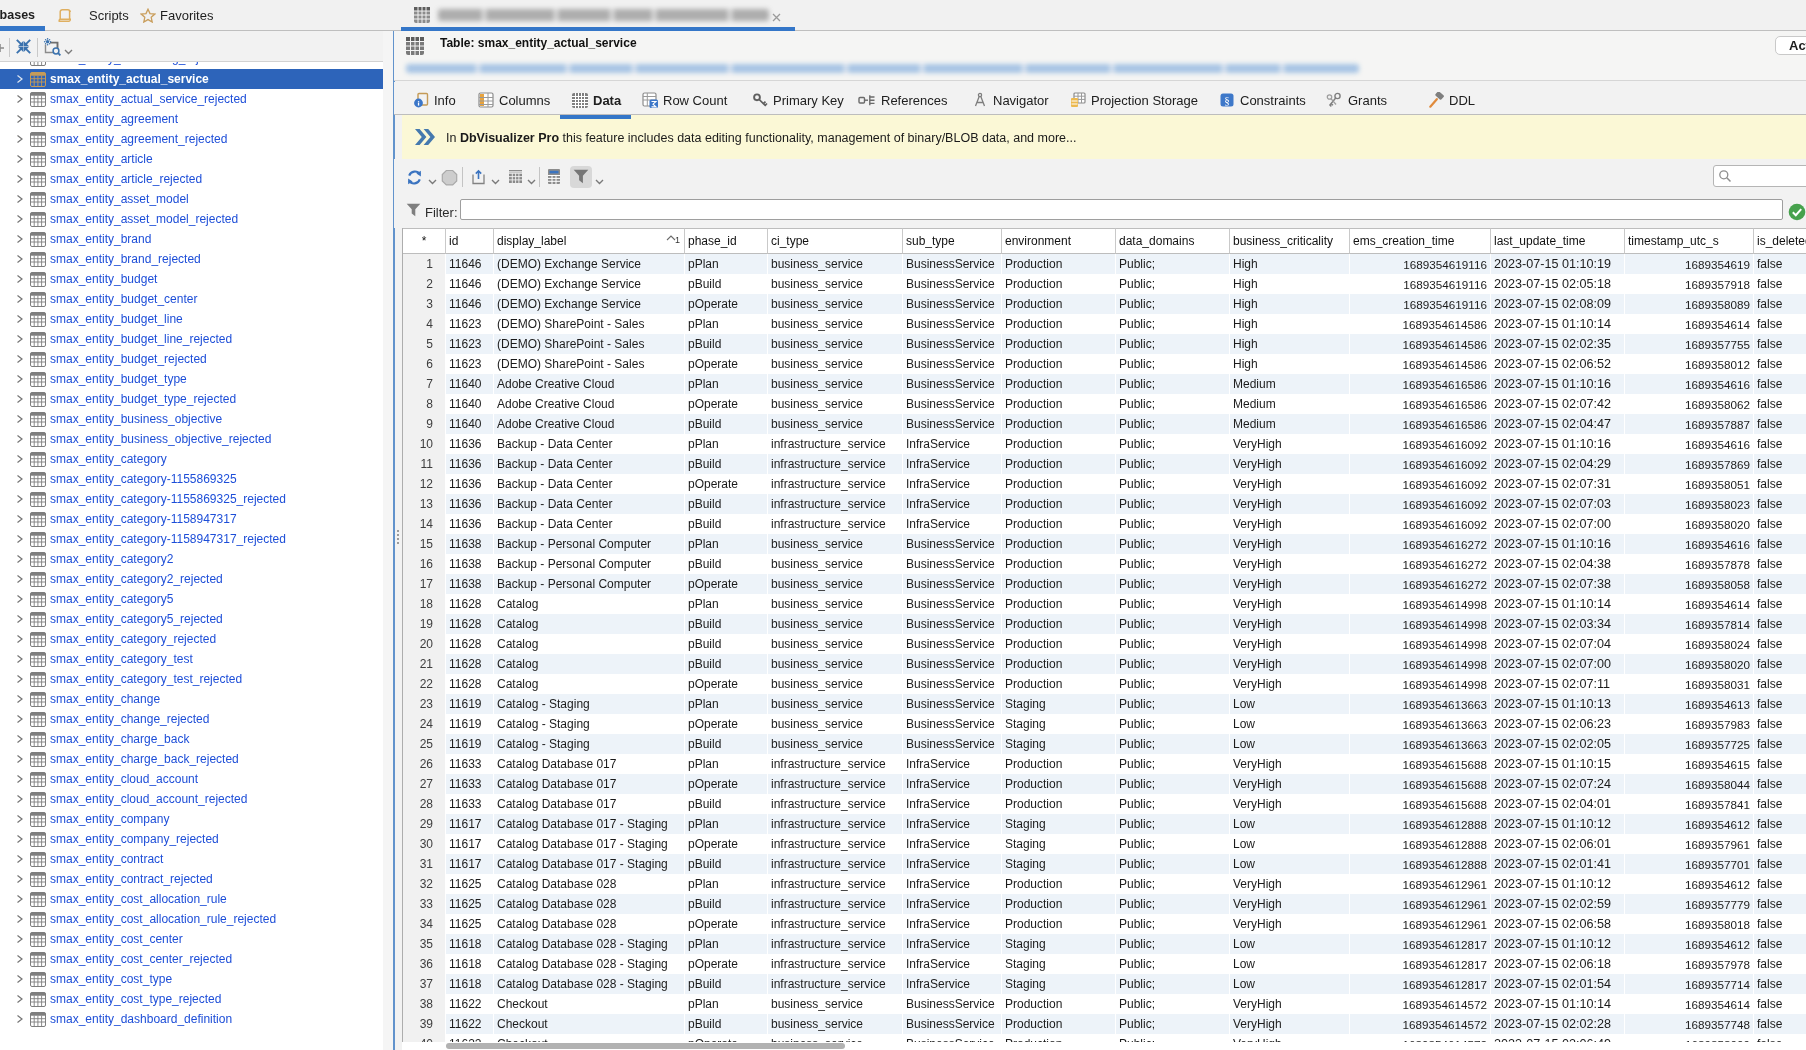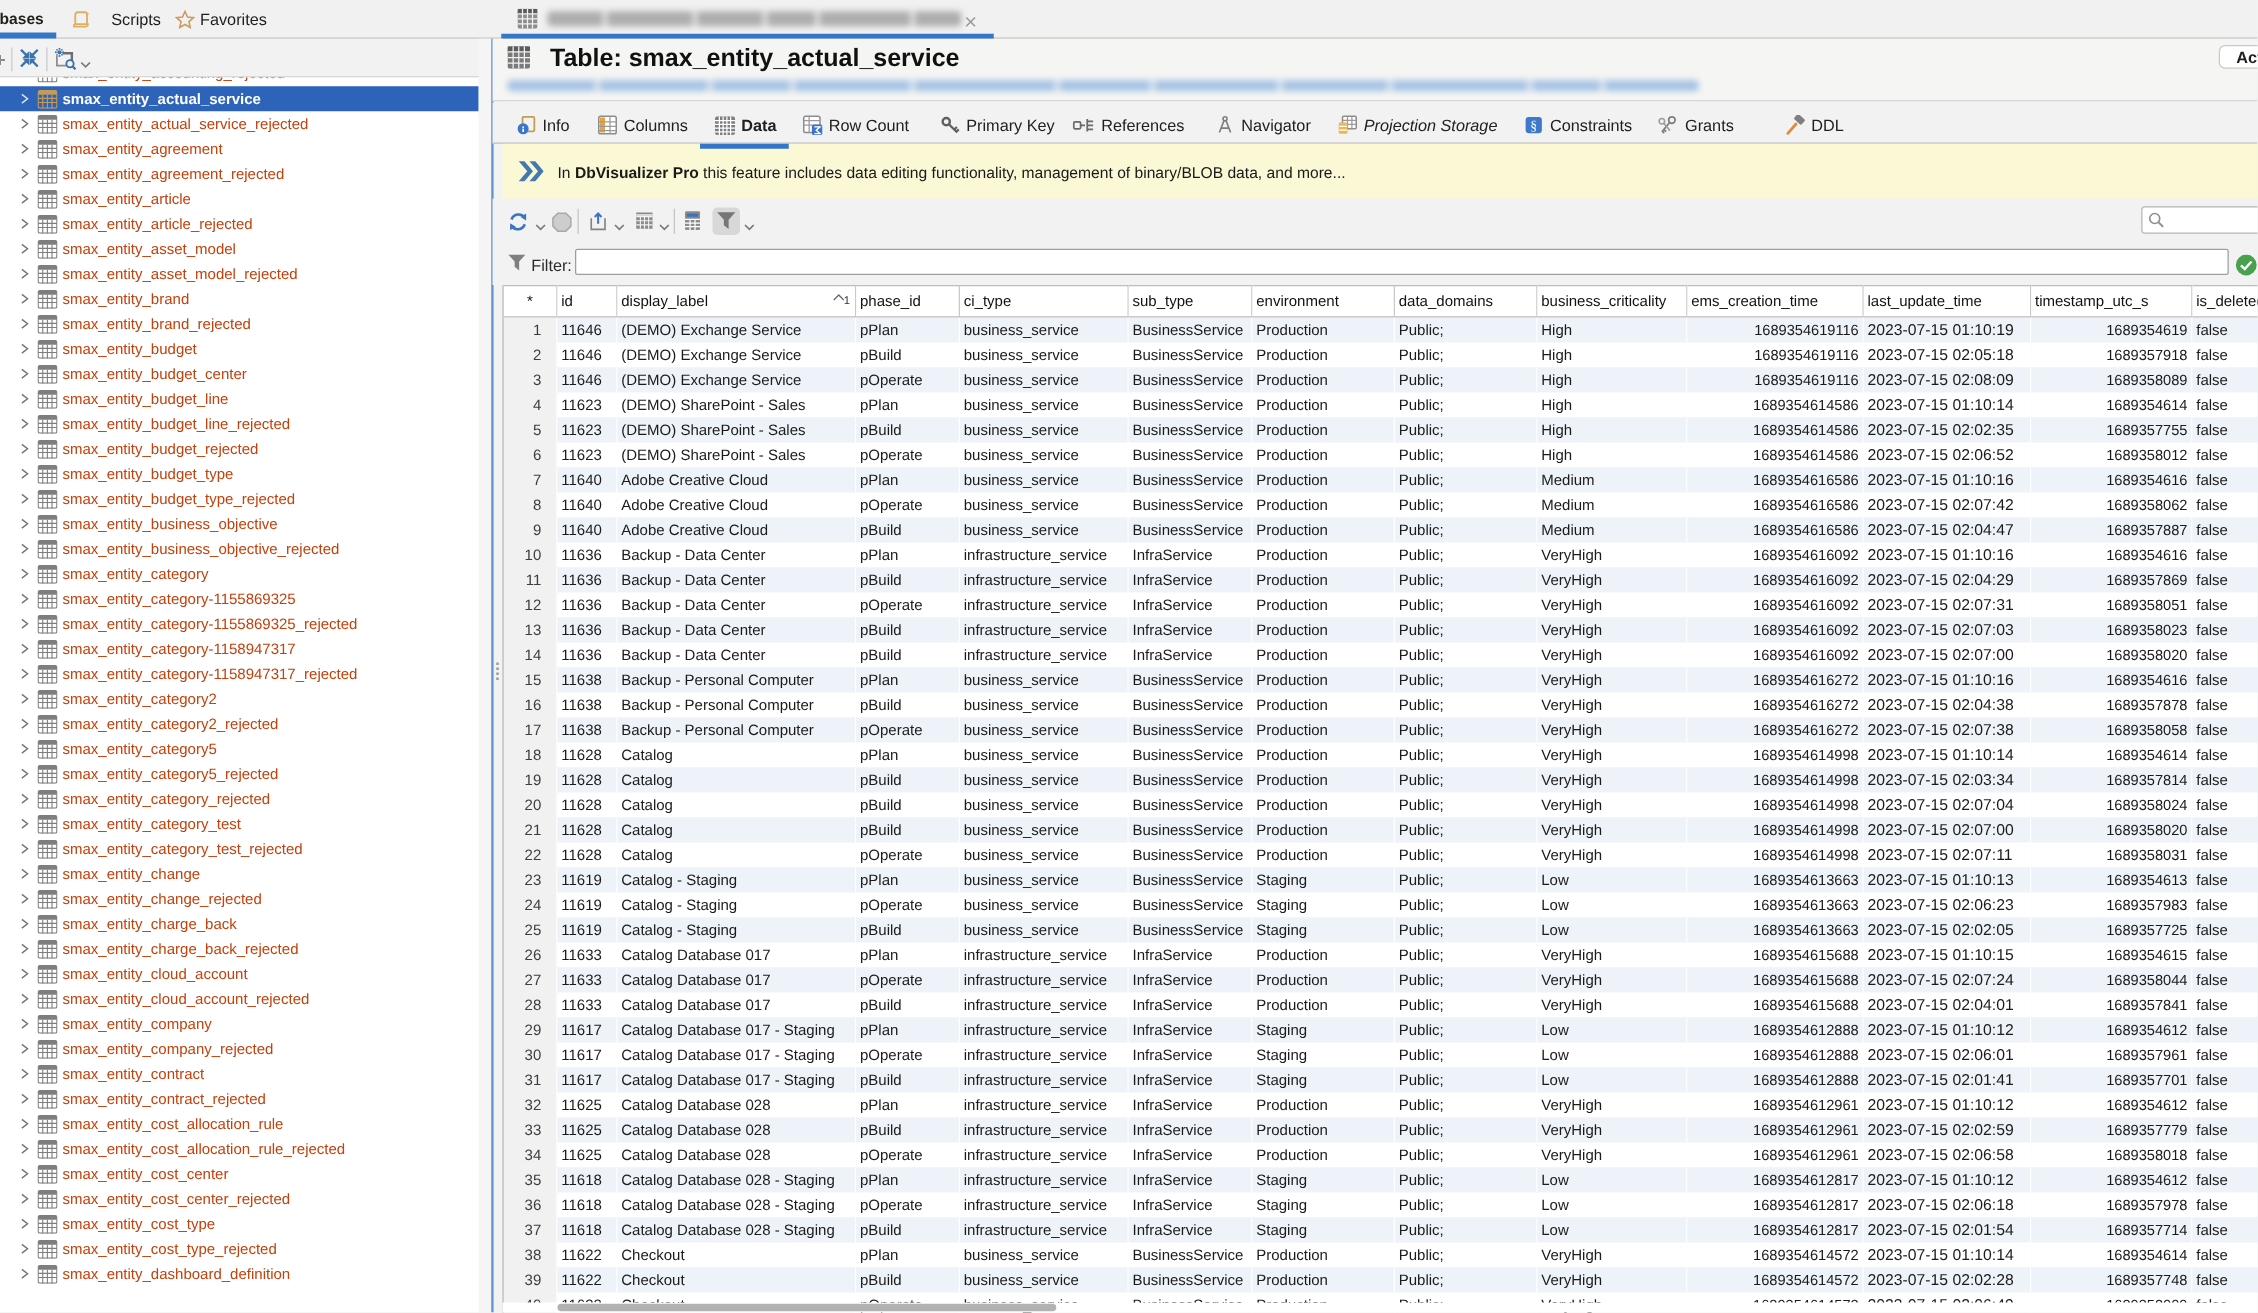--- a/index.html
+++ b/index.html
@@ -6,34 +6,34 @@
 .abs{position:absolute;}
 
 #topstrip{left:0;top:0;width:1806px;height:31px;background:#F1F1F1;}
 #topline{left:0;top:30px;width:1806px;height:1px;background:#BFBFBF;}
 .ttab{position:absolute;top:0;height:30px;font-size:13px;color:#1f1f1f;display:flex;align-items:center;}
 .ul{position:absolute;background:#3476C8;}
 
 #sbtool{left:0;top:31px;width:394px;height:31px;background:#F2F2F2;border-bottom:1px solid #D2D2D2;}
 
 #tree{left:0;top:62px;width:383px;height:988px;background:#fff;overflow:hidden;}
-.trow{height:20px;display:flex;align-items:center;white-space:nowrap;font-size:12px;color:#c2410c;}
+.trow{height:20px;display:flex;align-items:center;white-space:nowrap;font-size:12px;color:#1d4ed8;}
 .trow .chev{margin-left:15px;width:9px;height:12px;flex:none;}
 .trow .tico{margin-left:6px;flex:none;width:16px;height:15px;}
 .trow .lbl{margin-left:4px;}
 .trow.sel{background:#2D64BA;color:#fff;font-weight:bold;}
 
 
 #split1{left:383px;top:31px;width:10px;height:1019px;background:#F5F5F5;}
 #bluebar{left:393px;top:31px;width:2px;height:1019px;background:#6293CC;}
 #split2{left:395px;top:31px;width:7px;height:1019px;background:#F2F2F2;}
 .gdot{position:absolute;width:2px;height:2px;background:#9B9B9B;left:397px;}
 
 #mhead{left:394px;top:31px;width:1412px;height:50px;background:#F5F5F4;border-bottom:1px solid #D6D6D6;}
-#mtitle{left:440px;top:36px;font-size:20px;font-weight:bold;color:#111;}
+#mtitle{left:440px;top:36px;font-size:12px;font-weight:bold;color:#111;}
 .blur{position:absolute;display:flex;filter:blur(2px);}
 .blur i{display:block;border-radius:3px;}
 
 #tabbar{left:394px;top:82px;width:1412px;height:33px;background:#F2F2F2;border-bottom:1px solid #BDBDBD;}
 .dtab{position:absolute;top:92px;height:16px;display:flex;align-items:center;font-size:13px;color:#202020;white-space:nowrap;}
 .dtab svg,.dtab .icobox{margin-right:5px;flex:none;}
 
 #banner{left:402px;top:115px;width:1472px;height:44px;background:#FBF8D6;font-size:12.5px;color:#1a1a1a;}
 #bannertext{position:absolute;left:44px;top:16px;font-size:12.5px;}
 
@@ -858,21 +858,21 @@
     </svg>
     <span>References</span>
   </div>
 <div class="dtab" style="left:972px;">
     <svg width="16" height="16" viewBox="0 0 16 16">
       <circle cx="8" cy="3" r="1.6" fill="none" stroke="#7E7E7E" stroke-width="1.3"></circle>
       <path d="M7.2 4.5 L3.5 14 M8.8 4.5 L12.5 14 M4.8 10.5 h6.4" fill="none" stroke="#7E7E7E" stroke-width="1.3"></path>
     </svg>
     <span>Navigator</span>
   </div>
-<div class="dtab" style="left:1070px;font-style:italic;">
+<div class="dtab" style="left:1070px;">
     <svg width="16" height="16" viewBox="0 0 16 16">
       <rect x="4" y="1" width="11" height="10" rx="1" fill="#fff" stroke="#8C8C8C" stroke-width="1.2"></rect>
       <path d="M4 4.2 h11 M4 7.4 h11 M8 1 v10 M11.5 1 v10" stroke="#9A9A9A" stroke-width="1"></path>
       <rect x="1" y="6" width="7" height="9" rx="1" fill="#ECB94F"></rect>
       <path d="M1.5 9 h6 M1.5 12 h6" stroke="#fff" stroke-width="1"></path>
     </svg>
     <span>Projection Storage</span>
   </div>
 <div class="dtab" style="left:1219px;">
     <svg width="16" height="16" viewBox="0 0 16 16">

